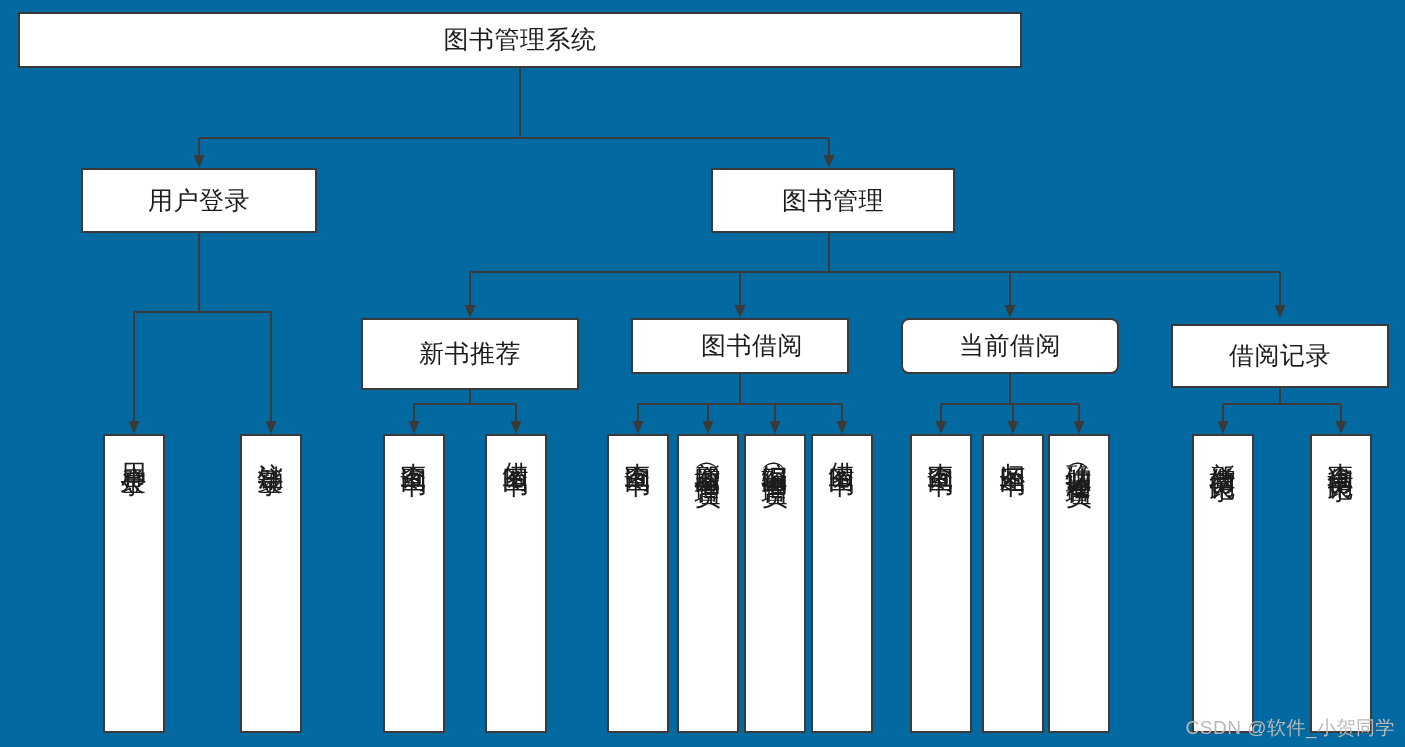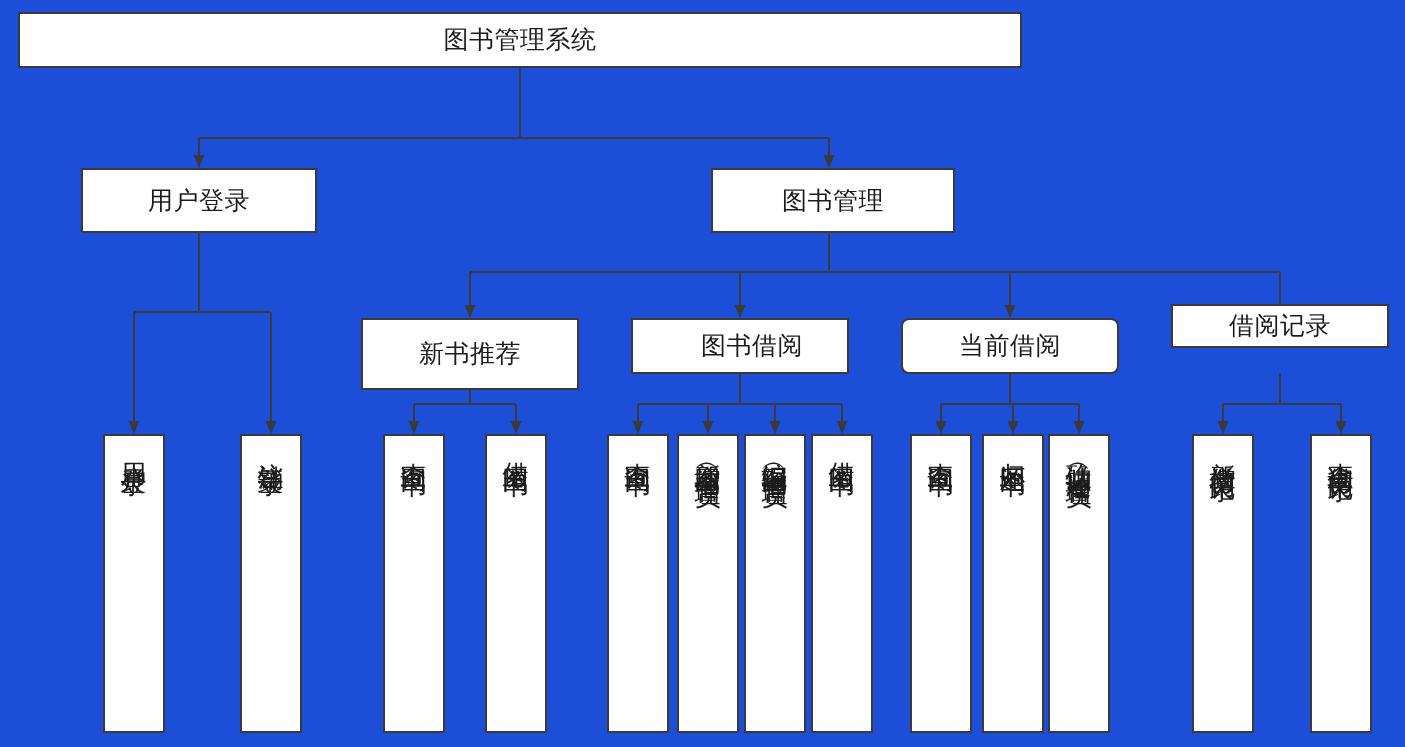--- a/index.html
+++ b/index.html
@@ -7,21 +7,21 @@
     padding: 0;
     background: #ffffff;
   }
   body {
     font-family: "Liberation Sans", "DejaVu Sans", sans-serif;
   }
   #canvas {
     position: relative;
     width: 1405px;
     height: 747px;
-    background: #1d4ed8;
+    background: #0369a1;
     overflow: hidden;
   }
   #edges {
     position: absolute;
     left: 0;
     top: 0;
     width: 1405px;
     height: 747px;
   }
   .node {
@@ -138,21 +138,21 @@
       </div>
       <div class="node horizontal" style="left: 361px; top: 318px; width: 218px; height: 72px; border-color: rgb(58, 58, 58); background: rgb(255, 255, 255); color: rgb(28, 28, 28);">
         <span class="label">新书推荐</span>
       </div>
       <div class="node horizontal" style="left: 631px; top: 318px; width: 218px; height: 56px; border-color: rgb(58, 58, 58); background: rgb(255, 255, 255); color: rgb(28, 28, 28); padding-left: 24px;">
         <span class="label">图书借阅</span>
       </div>
       <div class="node horizontal" style="left: 901px; top: 318px; width: 218px; height: 56px; border-color: rgb(58, 58, 58); background: rgb(255, 255, 255); color: rgb(28, 28, 28); border-radius: 8px;">
         <span class="label">当前借阅</span>
       </div>
-      <div class="node horizontal" style="left: 1171px; top: 304px; width: 218px; height: 44px; border-color: rgb(58, 58, 58); background: rgb(255, 255, 255); color: rgb(28, 28, 28);">
+      <div class="node horizontal" style="left: 1171px; top: 324px; width: 218px; height: 64px; border-color: rgb(58, 58, 58); background: rgb(255, 255, 255); color: rgb(28, 28, 28);">
         <span class="label">借阅记录</span>
       </div>
       <div class="node vertical" style="left: 103px; top: 434px; width: 62px; height: 299px; border-color: rgb(58, 58, 58); background: rgb(255, 255, 255); color: rgb(28, 28, 28);">
         <span class="label">用户登录</span>
       </div>
       <div class="node vertical" style="left: 240px; top: 434px; width: 62px; height: 299px; border-color: rgb(58, 58, 58); background: rgb(255, 255, 255); color: rgb(28, 28, 28);">
         <span class="label">注销登录</span>
       </div>
       <div class="node vertical" style="left: 383px; top: 434px; width: 62px; height: 299px; border-color: rgb(58, 58, 58); background: rgb(255, 255, 255); color: rgb(28, 28, 28);">
         <span class="label">查询图书</span>
@@ -181,13 +181,14 @@
       <div class="node vertical" style="left: 1048px; top: 434px; width: 62px; height: 299px; border-color: rgb(58, 58, 58); background: rgb(255, 255, 255); color: rgb(28, 28, 28);">
         <span class="label">确认归还（管理员）</span>
       </div>
       <div class="node vertical" style="left: 1192px; top: 434px; width: 62px; height: 299px; border-color: rgb(58, 58, 58); background: rgb(255, 255, 255); color: rgb(28, 28, 28);">
         <span class="label">新增借阅记录</span>
       </div>
       <div class="node vertical" style="left: 1310px; top: 434px; width: 62px; height: 299px; border-color: rgb(58, 58, 58); background: rgb(255, 255, 255); color: rgb(28, 28, 28);">
         <span class="label">查询借阅记录</span>
       </div>
     </div>
+  <div id="watermark">CSDN @软件_小贺同学</div>
 </div>
 
 </body></html>

